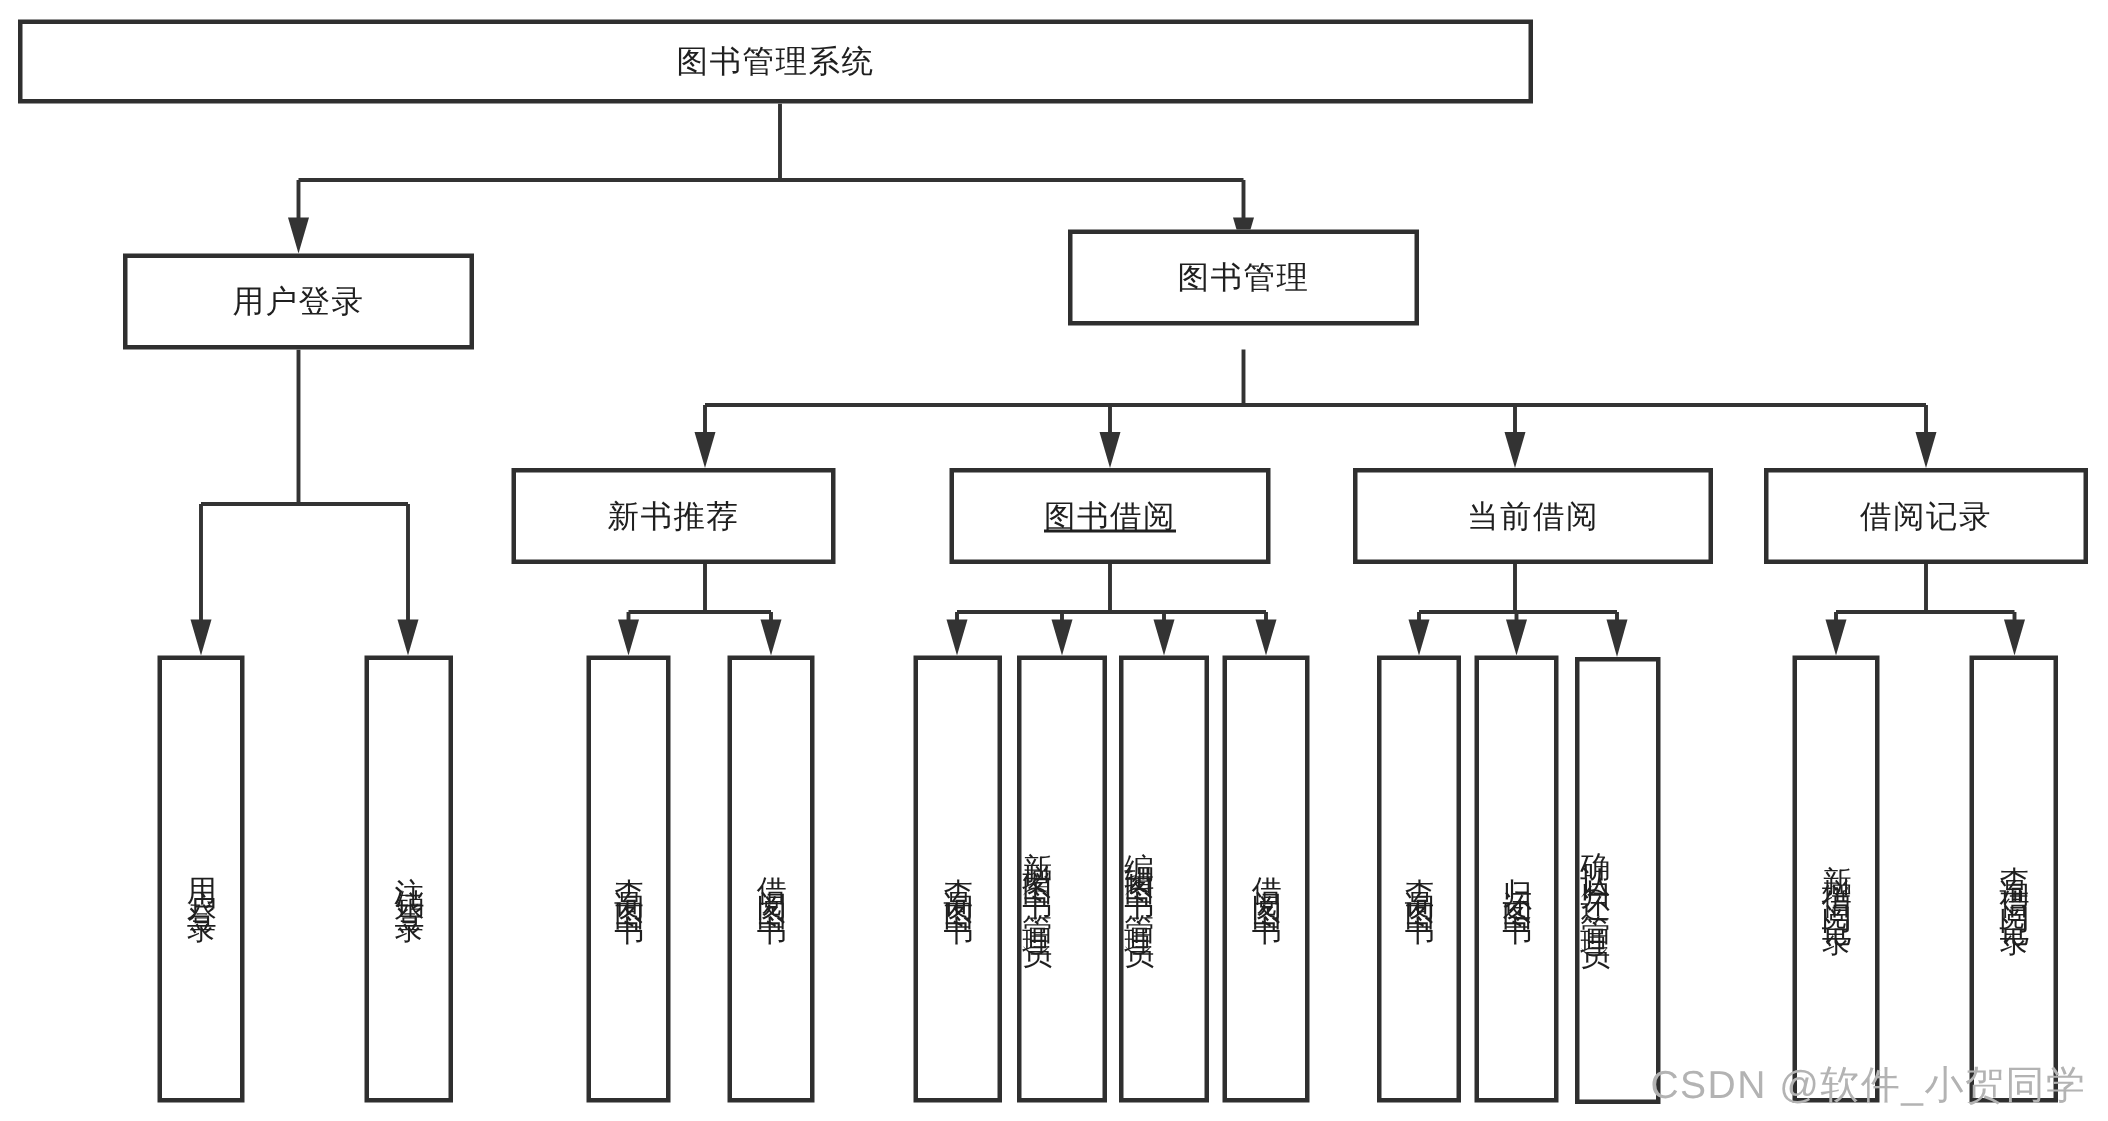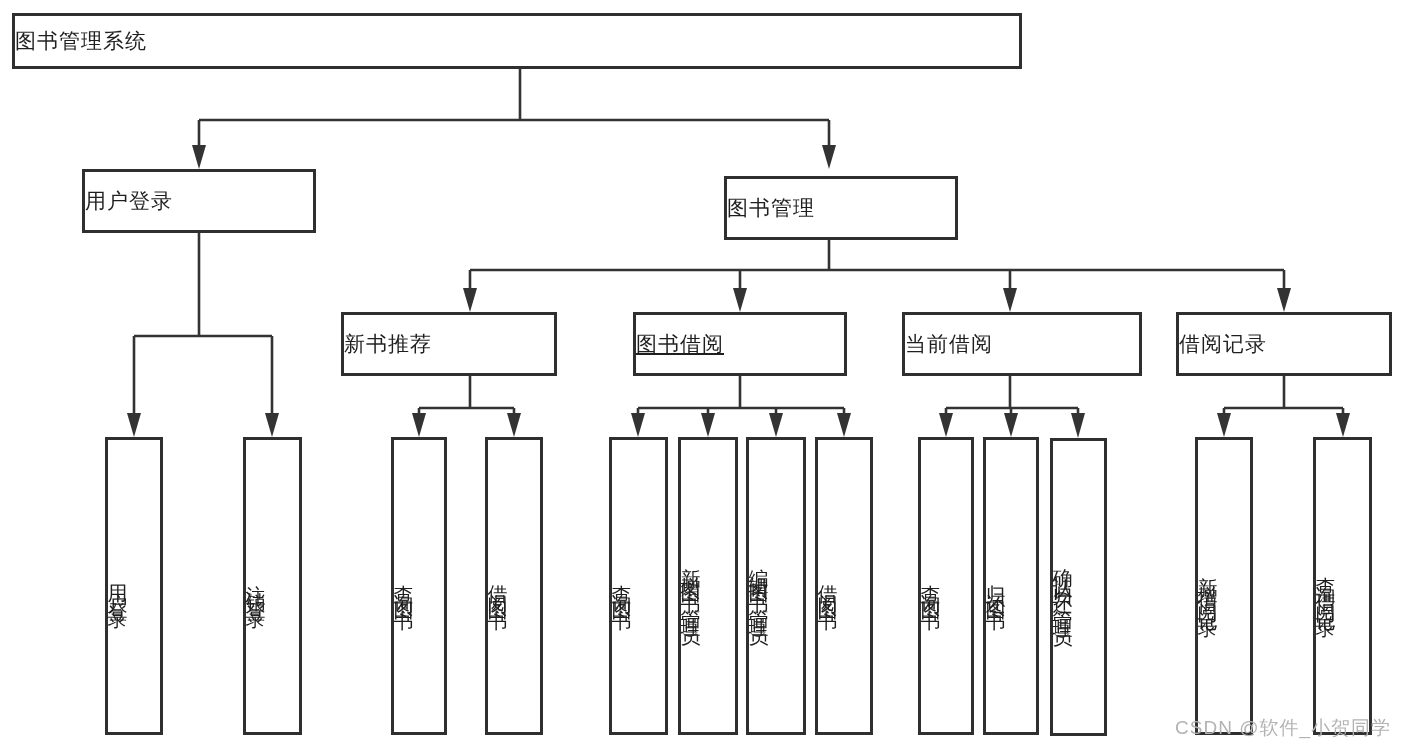--- a/index.html
+++ b/index.html
@@ -18,39 +18,39 @@
     overflow:hidden;
   }
   svg.wires{position:absolute;left:0;top:0;z-index:1;}
   .conn{stroke:var(--line);stroke-width:2.6;fill:none;}
   .arrow{fill:var(--line);stroke:none;}
   .node{
     position:absolute;
     box-sizing:border-box;
     border:3px solid var(--box-border);
     background:var(--box-background);
-    display:flex;align-items:center;justify-content:flex-start;
+    display:flex;align-items:center;justify-content:center;
     color:var(--text);
     z-index:2;
   }
   .hnode{font-size:21px;letter-spacing:1px;}
   .vnode{z-index:2;}
   .vnode .vtext{
     writing-mode:vertical-rl;
     text-orientation:mixed;
     font-size:20px;
     letter-spacing:0.42em;
     line-height:1;
     color:var(--text);
   }
   .vnode.top{justify-content:flex-start;padding-top:8px;}
   .watermark{
     position:absolute;
     right:14px;bottom:6px;
-    font-size:19px;
+    font-size:26px;
     color:var(--watermark);
     letter-spacing:1px;
     z-index:3;
     white-space:nowrap;
   }
 </style>
 </head>
 <body>
 
 <div class="canvas">
@@ -91,21 +91,21 @@
     <polygon class="arrow" points="1336,413 1350,413 1343,437"></polygon>
   </svg>
 
   <div class="node hnode" style="left:12px;top:13px;width:1010px;height:56px;">
     <span>图书管理系统</span>
   </div>
 
   <div class="node hnode" style="left:82px;top:169px;width:234px;height:64px;">
     <span>用户登录</span>
   </div>
-  <div class="node hnode" style="left:712px;top:176px;width:234px;height:64px;margin-left:12px;">
+  <div class="node hnode" style="left:712px;top:153px;width:234px;height:64px;">
     <span>图书管理</span>
   </div>
 
   <div class="node hnode" style="left:341px;top:312px;width:216px;height:64px;">
     <span>新书推荐</span>
   </div>
   <div class="node hnode" style="left:633px;top:312px;width:214px;height:64px;text-decoration:underline;">
     <span>图书借阅</span>
   </div>
   <div class="node hnode" style="left:902px;top:312px;width:240px;height:64px;">

